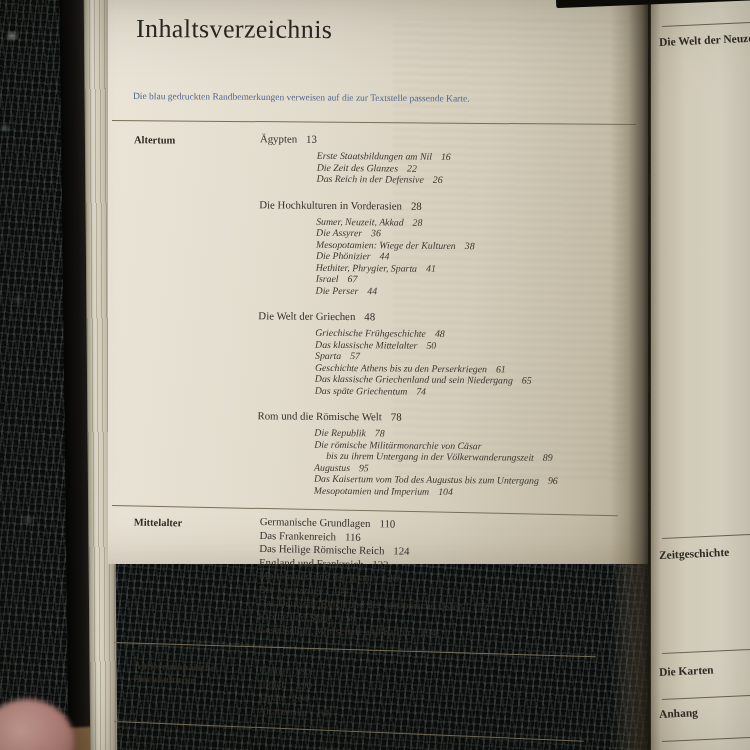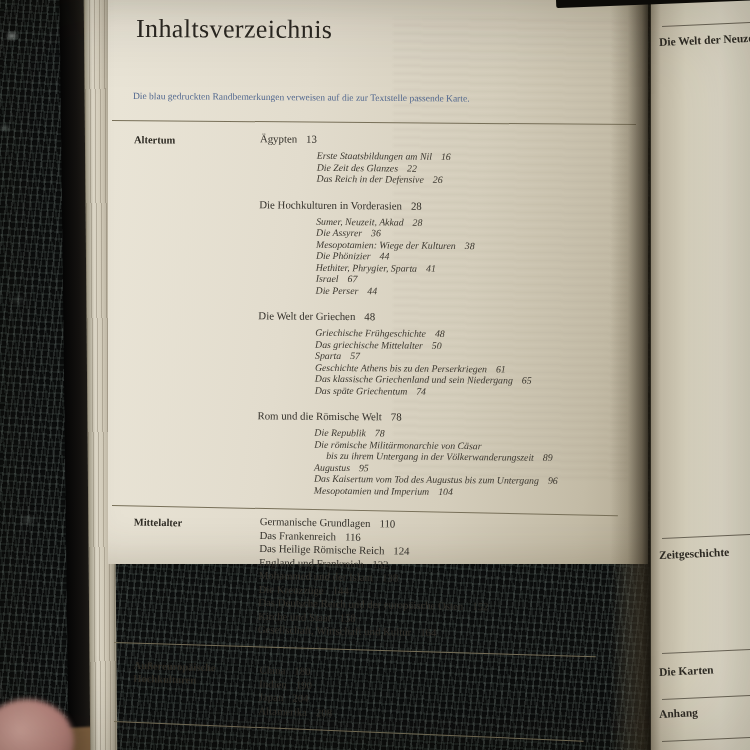--- a/index.html
+++ b/index.html
@@ -119,21 +119,21 @@
             <div class="row lvl2"><span>Die Phönizier</span><span class="pg">44</span></div>
             <div class="row lvl2"><span>Hethiter, Phrygier, Sparta</span><span class="pg">41</span></div>
             <div class="row lvl2"><span>Israel</span><span class="pg">67</span></div>
             <div class="row lvl2"><span>Die Perser</span><span class="pg">44</span></div>
           </div>
         </div>
         <div class="group">
           <div class="row lvl1"><span>Die Welt der Griechen</span><span class="pg">48</span></div>
           <div class="sublist">
             <div class="row lvl2"><span>Griechische Frühgeschichte</span><span class="pg">48</span></div>
-            <div class="row lvl2"><span>Das griechische Mittelalter</span><span class="pg">50</span></div>
+            <div class="row lvl2"><span>Das klassische Mittelalter</span><span class="pg">50</span></div>
             <div class="row lvl2"><span>Sparta</span><span class="pg">57</span></div>
             <div class="row lvl2"><span>Geschichte Athens bis zu den Perserkriegen</span><span class="pg">61</span></div>
             <div class="row lvl2"><span>Das klassische Griechenland und sein Niedergang</span><span class="pg">65</span></div>
             <div class="row lvl2"><span>Das späte Griechentum</span><span class="pg">74</span></div>
           </div>
         </div>
         <div class="group">
           <div class="row lvl1"><span>Rom und die Römische Welt</span><span class="pg">78</span></div>
           <div class="sublist">
             <div class="row lvl2"><span>Die Republik</span><span class="pg">78</span></div>

